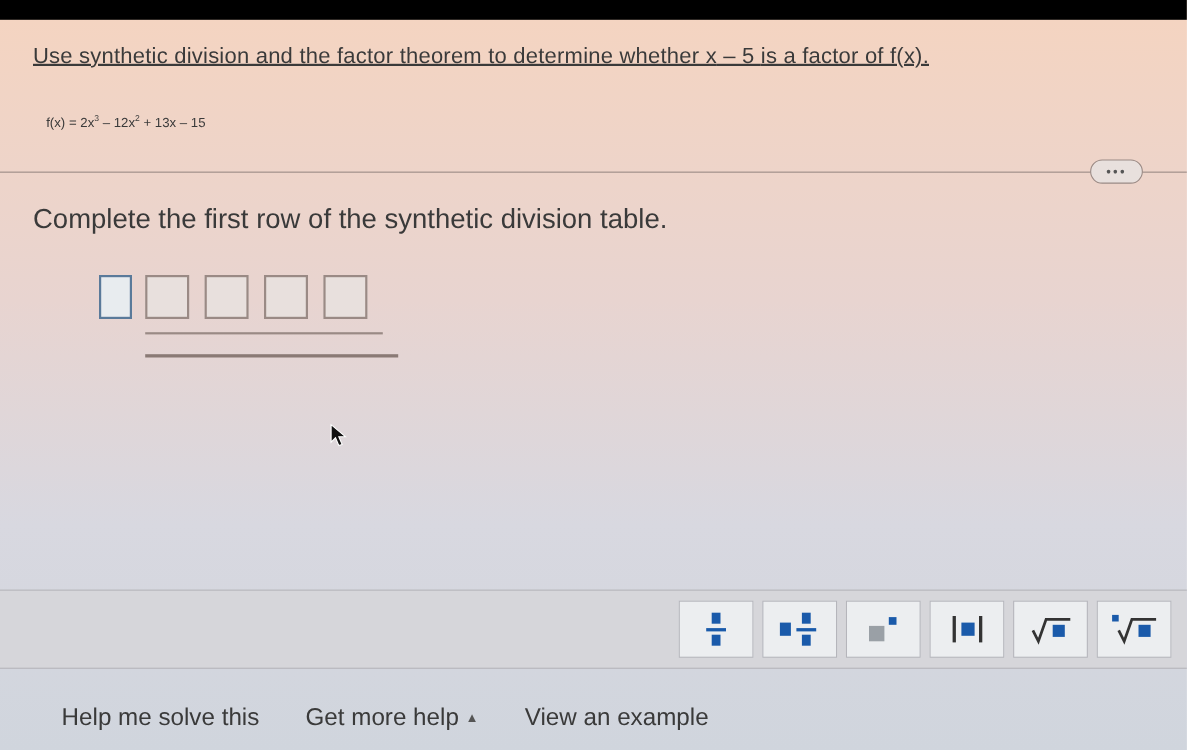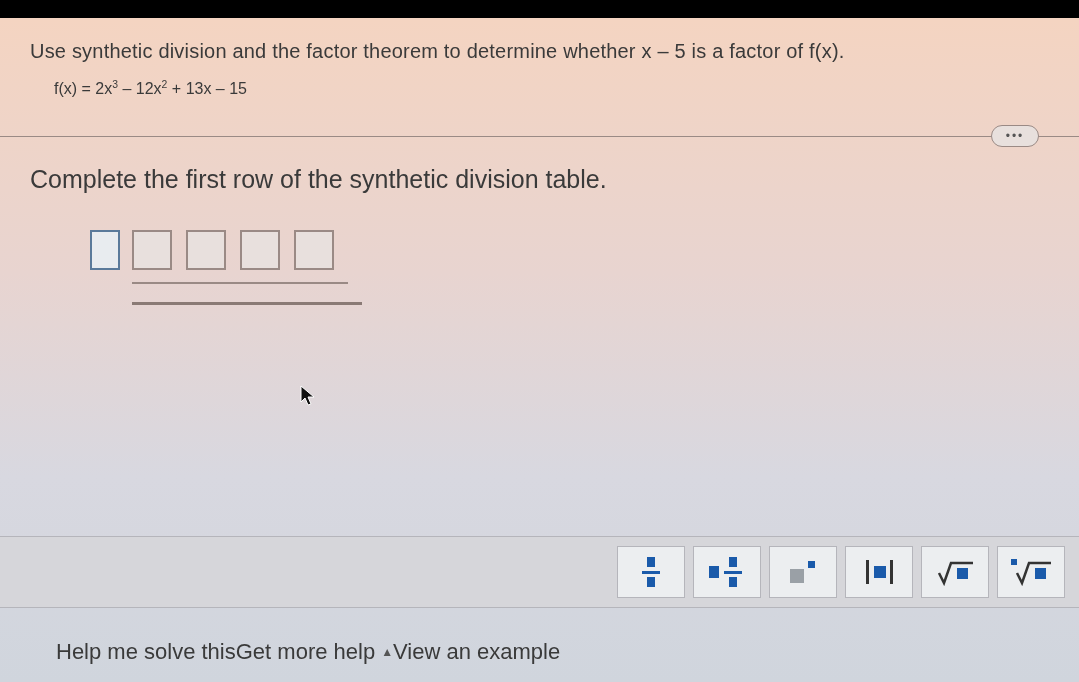--- a/index.html
+++ b/index.html
@@ -13,24 +13,24 @@
 }
 .topbar {
   height: 18px;
   background: #000;
 }
 .question-area {
   padding: 22px 30px 10px 30px;
   color: #3a3a3a;
   font-size: 20px;
 }
-.question-text { margin-bottom: 16px; letter-spacing: .2px; }
+.question-text { margin-bottom: 40px; letter-spacing: .2px; text-decoration: underline; }
 .equation {
-  margin-left: 24px;
-  font-size: 16px;
+  margin-left: 12px;
+  font-size: 12px;
 }
 sup { font-size: .65em; vertical-align: super; }
 
 .divider {
   margin: 28px 0 0 0;
   border-top: 1px solid #9a8a85;
   position: relative;
 }
 .ellipsis-pill {
   position: absolute;
@@ -130,20 +130,21 @@
 }
 .tool-btn svg { display: block; }
 
 .help-row {
   position: absolute;
   left: 0; right: 0;
   bottom: 0;
   height: 60px;
   display: flex;
   align-items: center;
+  gap: 42px;
   padding-left: 56px;
   font-size: 22px;
   color: #3a3a3a;
 }
 .help-link { cursor: pointer; white-space: nowrap; display: flex; align-items: center; gap: 6px; }
 .caret-up { font-size: 12px; color: #555; }
 </style>
 </head>
 <body>
 

